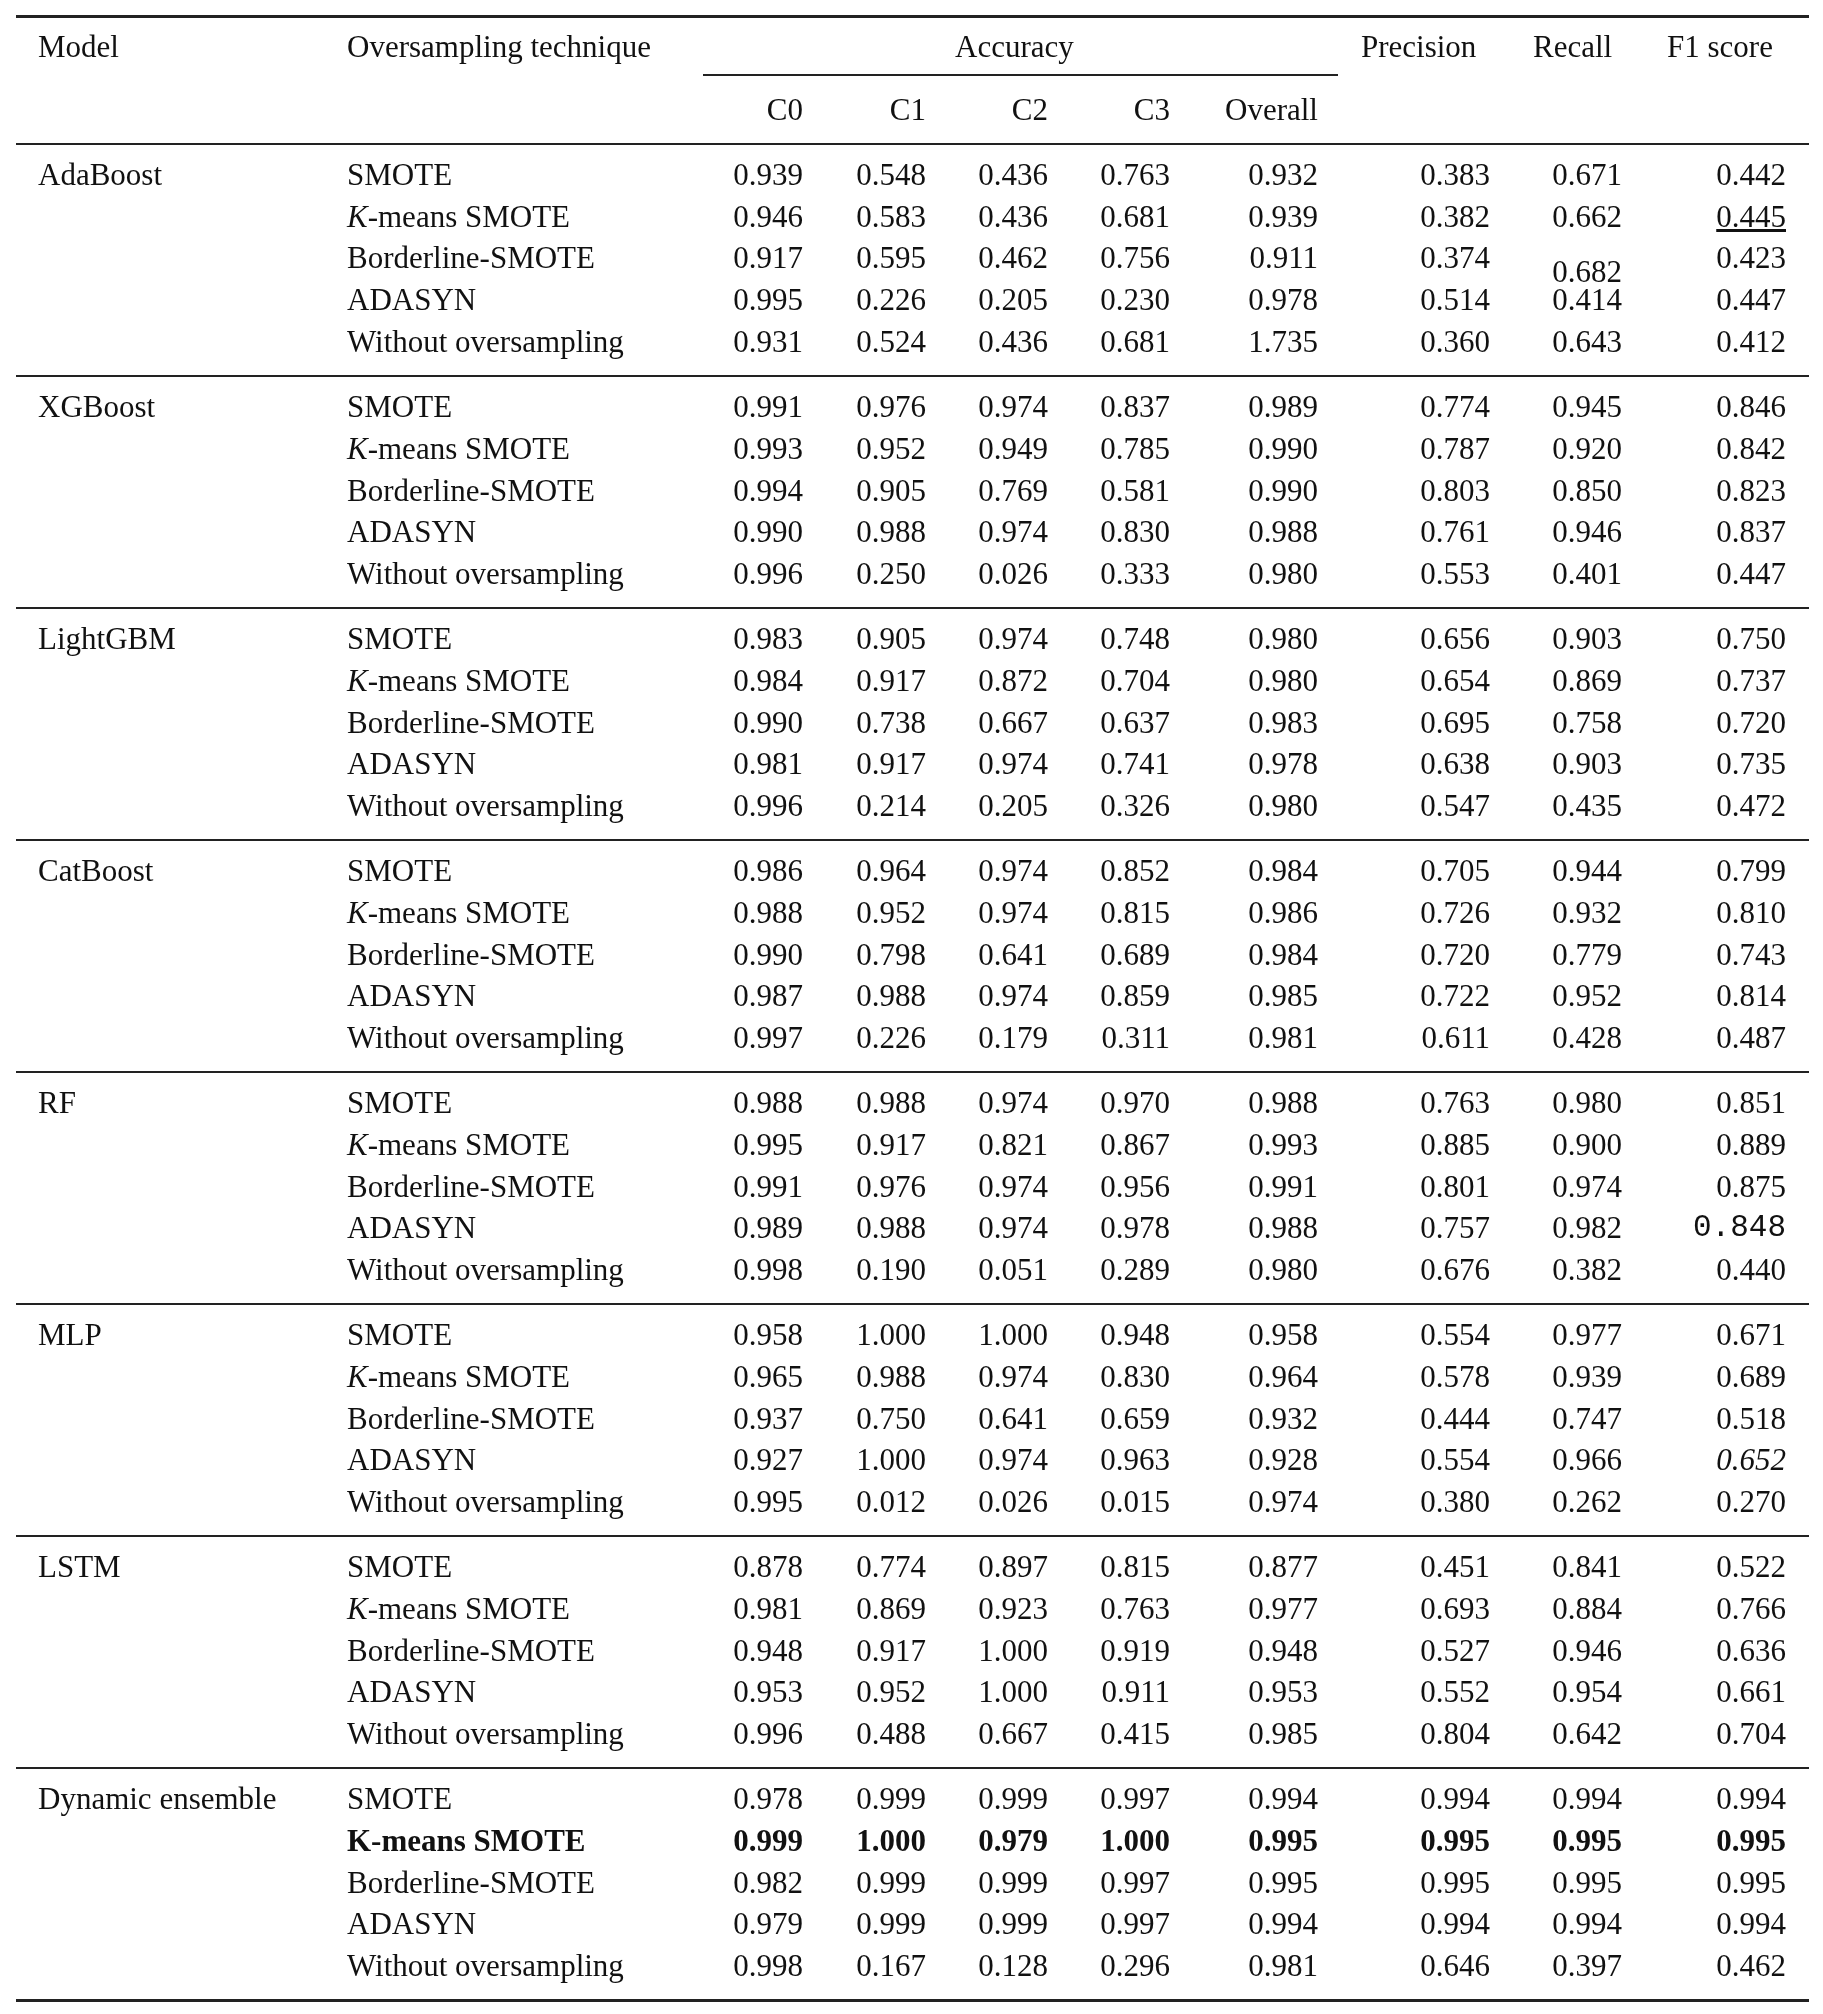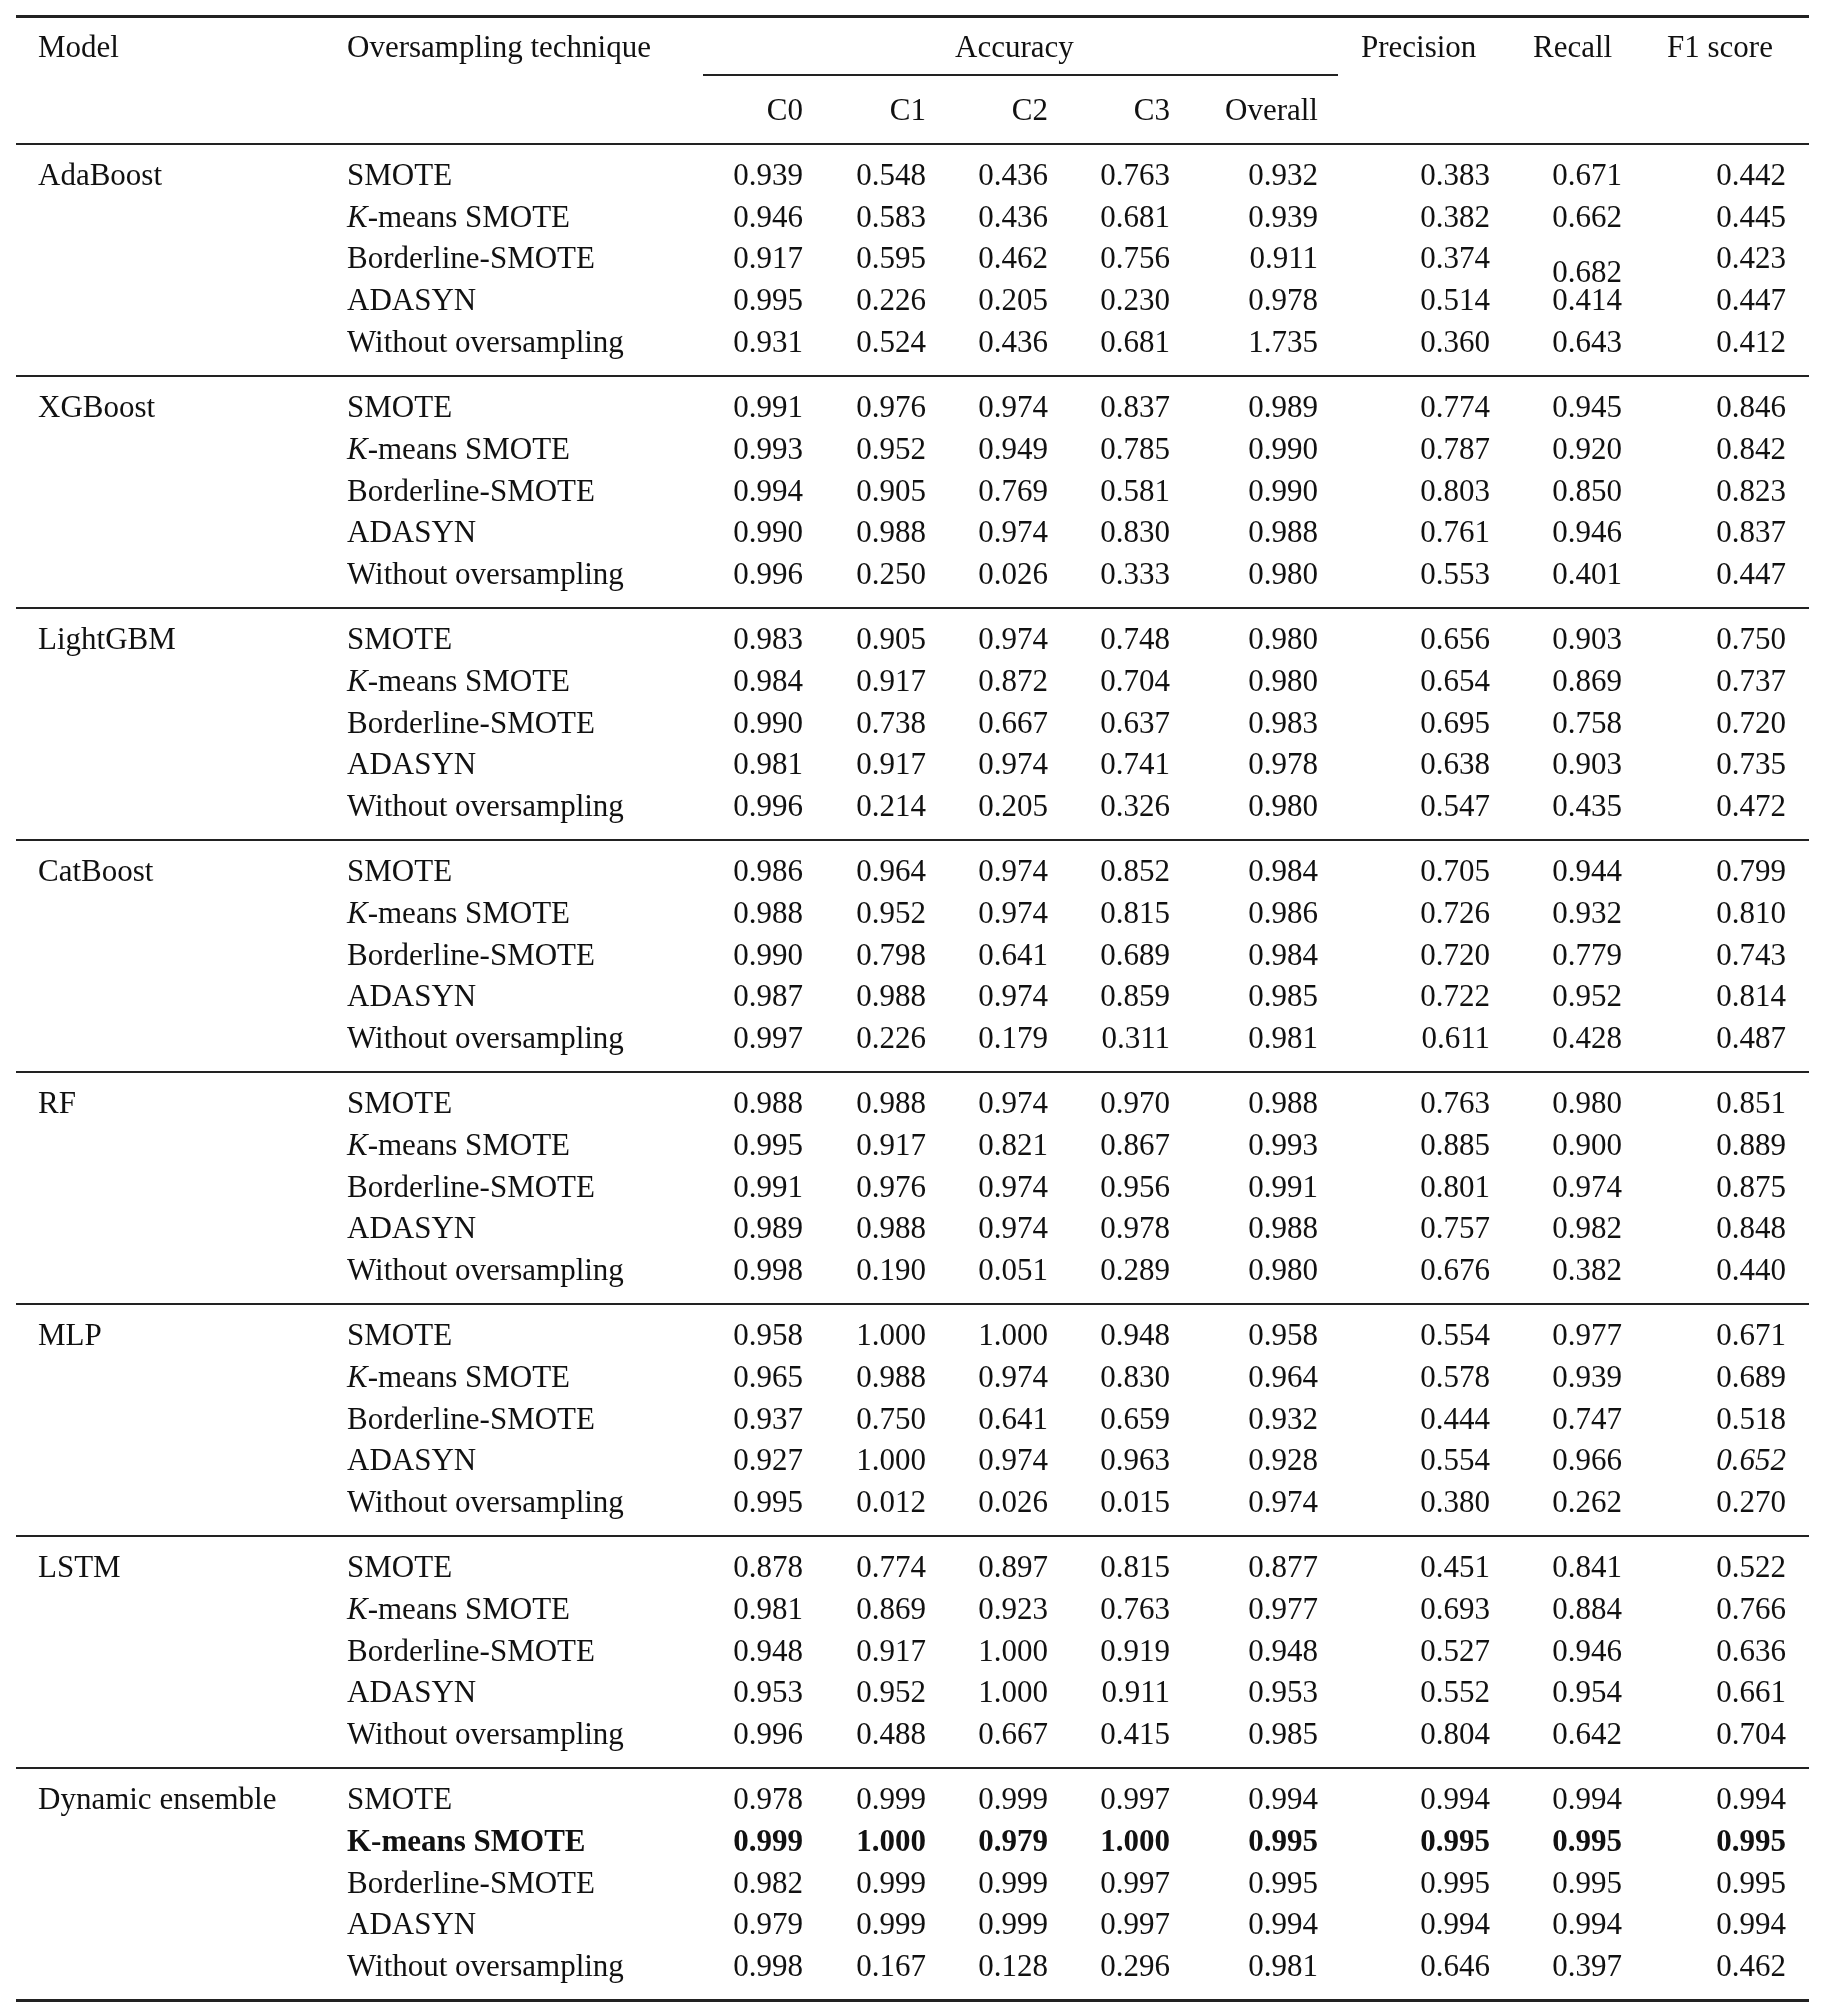--- a/index.html
+++ b/index.html
@@ -53,21 +53,21 @@
       </div>
       <div>
         <div class="cell" style="left: 347px; top: 199px;"><span class="k-italic">K</span><span>-means SMOTE</span></div>
         <div class="cell num" style="left: 679px; top: 199px;">0.946</div>
         <div class="cell num" style="left: 802px; top: 199px;">0.583</div>
         <div class="cell num" style="left: 924px; top: 199px;">0.436</div>
         <div class="cell num" style="left: 1046px; top: 199px;">0.681</div>
         <div class="cell num" style="left: 1194px; top: 199px;">0.939</div>
         <div class="cell num" style="left: 1366px; top: 199px;">0.382</div>
         <div class="cell num" style="left: 1498px; top: 199px;">0.662</div>
-        <div class="cell num" style="left: 1662px; top: 199px;">0.445</div>
+        <div class="cell num" style="left: 1662px; top: 199px; text-decoration: underline;">0.445</div>
       </div>
       <div>
         <div class="cell" style="left: 347px; top: 240px;">Borderline-SMOTE</div>
         <div class="cell num" style="left: 679px; top: 240px;">0.917</div>
         <div class="cell num" style="left: 802px; top: 240px;">0.595</div>
         <div class="cell num" style="left: 924px; top: 240px;">0.462</div>
         <div class="cell num" style="left: 1046px; top: 240px;">0.756</div>
         <div class="cell num" style="left: 1194px; top: 240px;">0.911</div>
         <div class="cell num" style="left: 1366px; top: 240px;">0.374</div>
         <div class="cell num" style="left: 1498px; top: 240px; margin-top: 14px;">0.682</div>
@@ -303,21 +303,21 @@
       </div>
       <div>
         <div class="cell" style="left: 347px; top: 1210px;">ADASYN</div>
         <div class="cell num" style="left: 679px; top: 1210px;">0.989</div>
         <div class="cell num" style="left: 802px; top: 1210px;">0.988</div>
         <div class="cell num" style="left: 924px; top: 1210px;">0.974</div>
         <div class="cell num" style="left: 1046px; top: 1210px;">0.978</div>
         <div class="cell num" style="left: 1194px; top: 1210px;">0.988</div>
         <div class="cell num" style="left: 1366px; top: 1210px;">0.757</div>
         <div class="cell num" style="left: 1498px; top: 1210px;">0.982</div>
-        <div class="cell num" style="left: 1662px; top: 1210px;">0.848</div>
+        <div class="cell num" style="left: 1662px; top: 1210px; font-family: Liberation Mono, monospace;">0.848</div>
       </div>
       <div>
         <div class="cell" style="left: 347px; top: 1252px;">Without oversampling</div>
         <div class="cell num" style="left: 679px; top: 1252px;">0.998</div>
         <div class="cell num" style="left: 802px; top: 1252px;">0.190</div>
         <div class="cell num" style="left: 924px; top: 1252px;">0.051</div>
         <div class="cell num" style="left: 1046px; top: 1252px;">0.289</div>
         <div class="cell num" style="left: 1194px; top: 1252px;">0.980</div>
         <div class="cell num" style="left: 1366px; top: 1252px;">0.676</div>
         <div class="cell num" style="left: 1498px; top: 1252px;">0.382</div>

